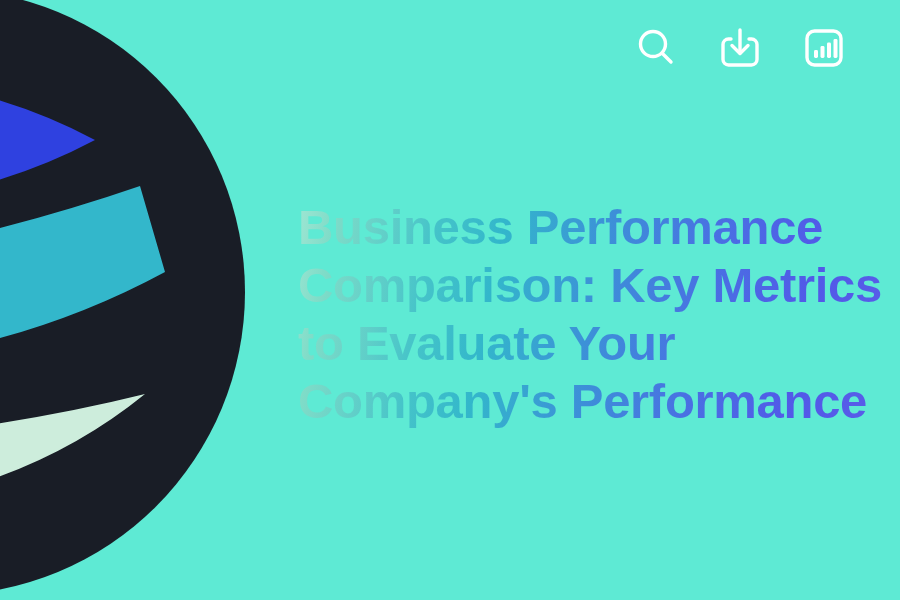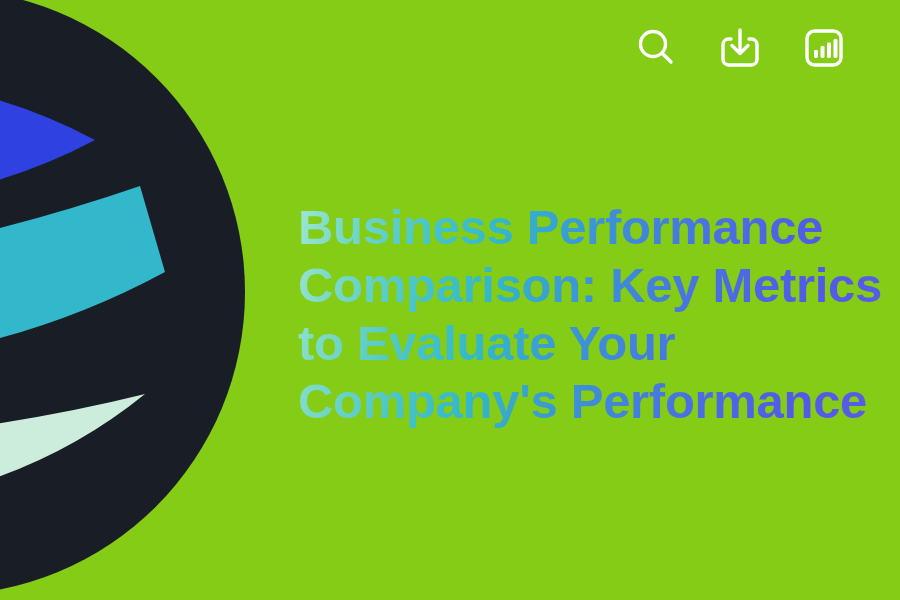--- a/index.html
+++ b/index.html
@@ -10,21 +10,21 @@
     width: 900px;
     height: 600px;
     background: #000000;
     font-family: "Liberation Sans", sans-serif;
     overflow: hidden;
   }
   .canvas {
     position: relative;
     width: 900px;
     height: 600px;
-    background: #84cc16;
+    background: #5eead4;
     overflow: hidden;
   }
 
   
   .brand-logo {
     position: absolute;
     left: 0;
     top: 0;
     width: 300px;
     height: 600px;

